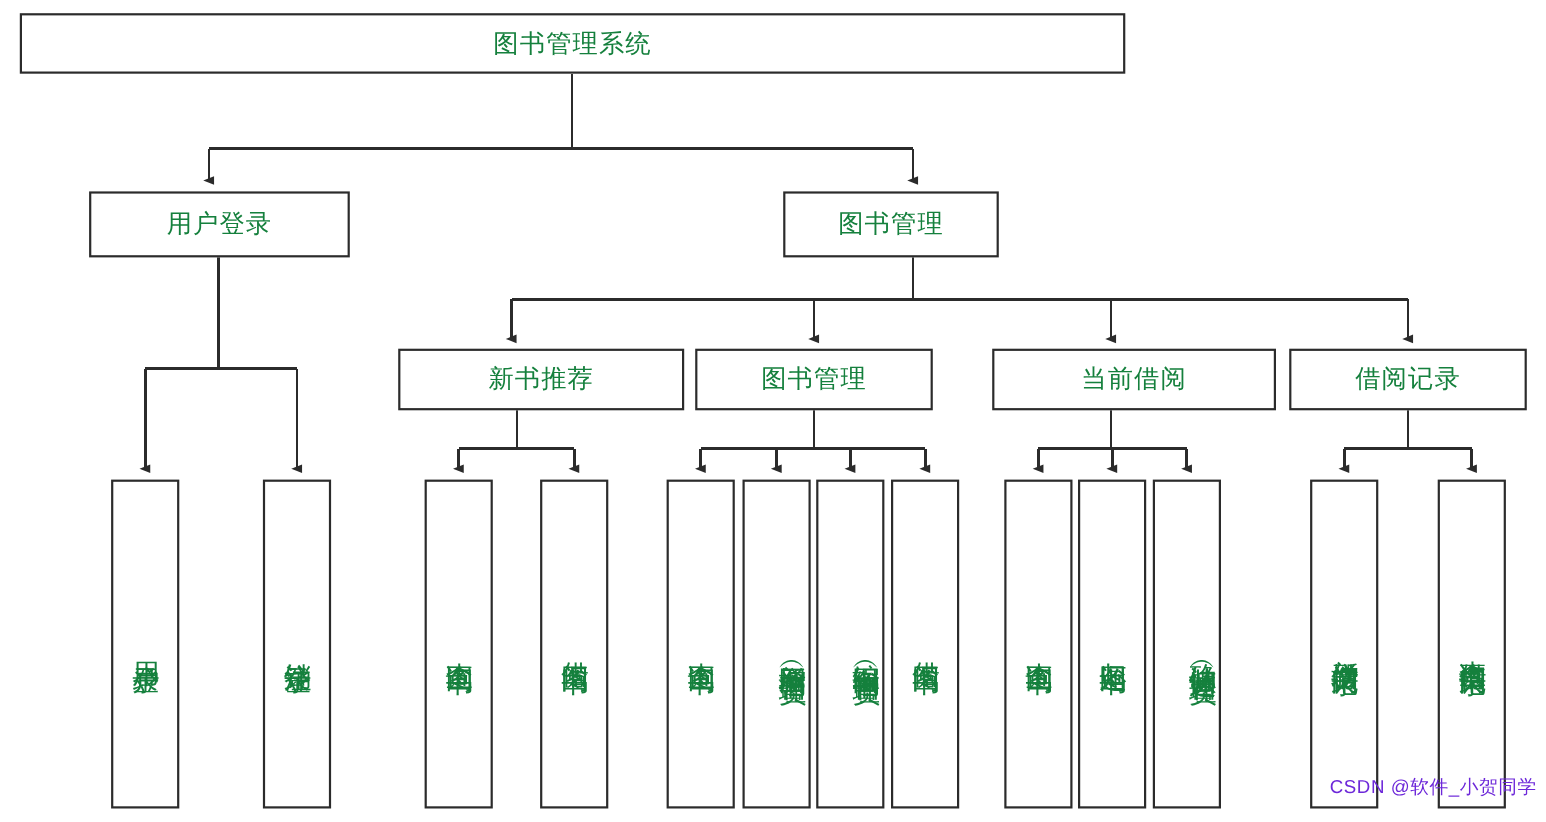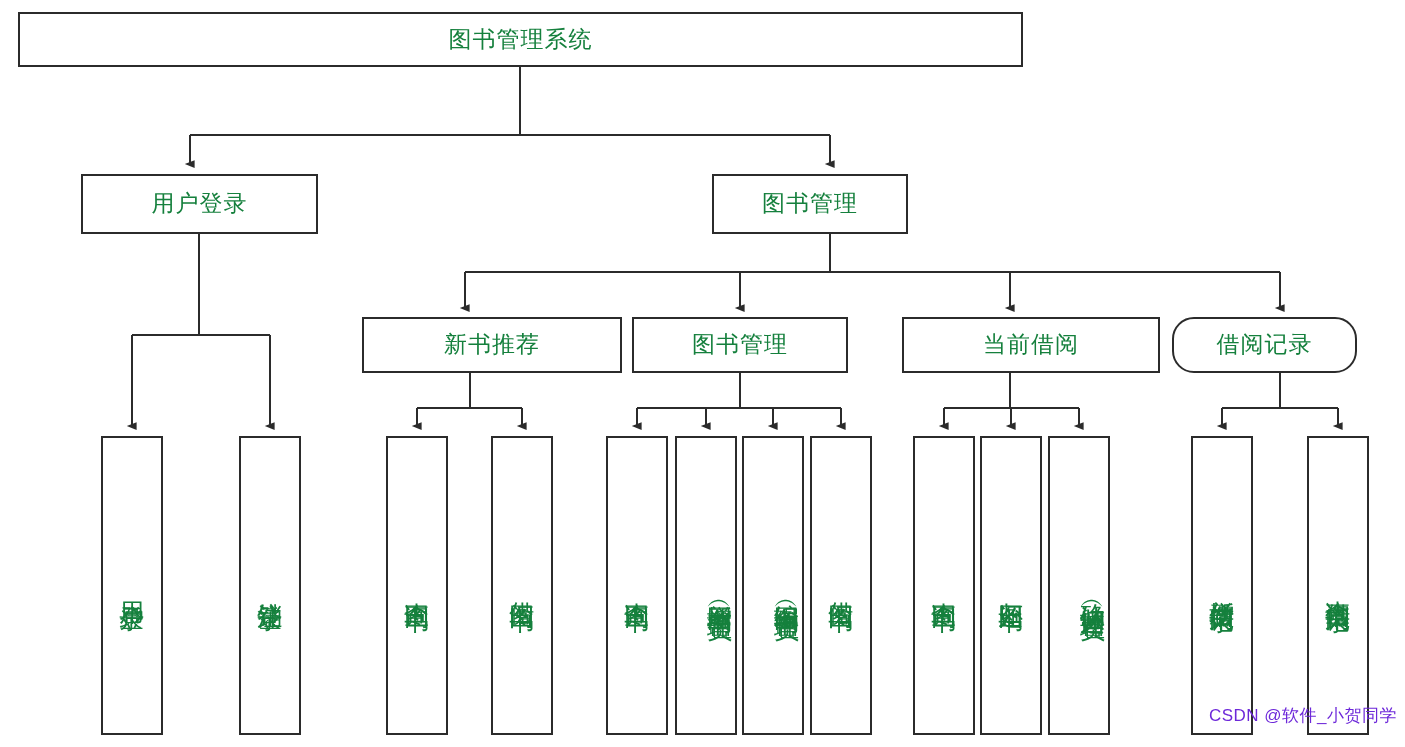--- a/index.html
+++ b/index.html
@@ -144,21 +144,21 @@
 
   <div class="node node-h" style="left:362px; top:317px; width:260px; height:56px;">
     <span class="node-label">新书推荐</span>
   </div>
   <div class="node node-h" style="left:632px; top:317px; width:216px; height:56px;">
     <span class="node-label">图书管理</span>
   </div>
   <div class="node node-h" style="left:902px; top:317px; width:258px; height:56px;">
     <span class="node-label">当前借阅</span>
   </div>
-  <div class="node node-h" style="left:1172px; top:317px; width:185px; height:56px;border-radius:22px;">
+  <div class="node node-h" style="left:1172px; top:317px; width:216px; height:56px;">
     <span class="node-label">借阅记录</span>
   </div>
 
   <div class="node node-v v-mid" style="left:101px; top:436px; width:62px; height:299px;">
     <span class="node-label">用户登录</span>
   </div>
   <div class="node node-v v-mid" style="left:239px; top:436px; width:62px; height:299px;">
     <span class="node-label">注销登录</span>
   </div>
 

